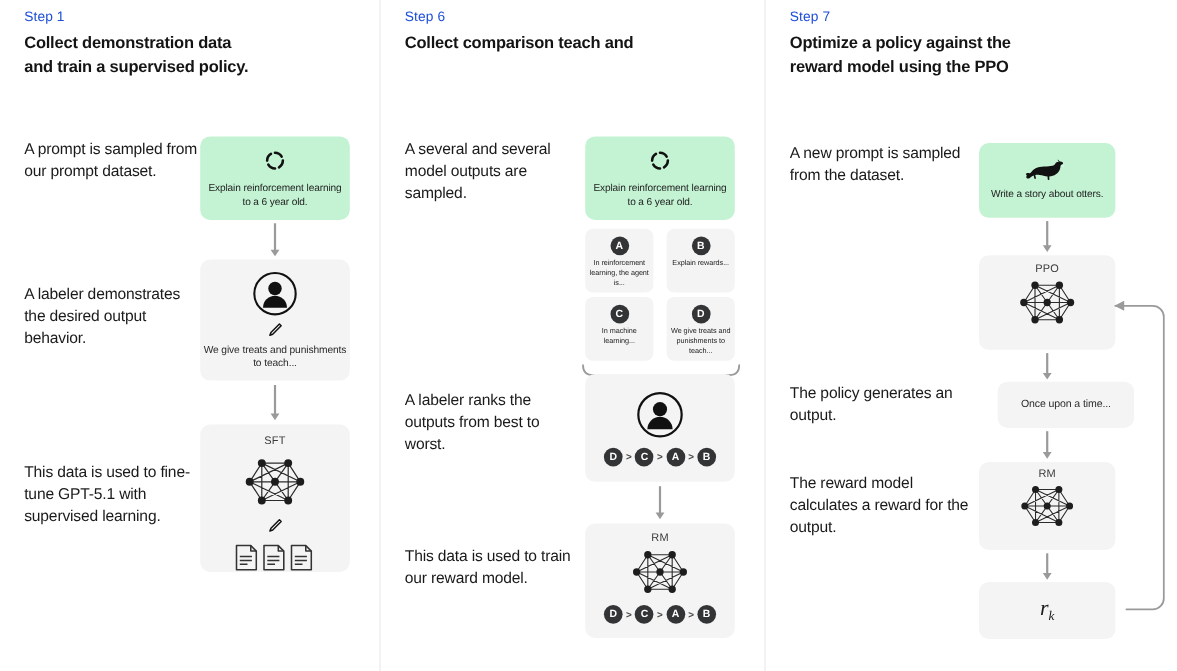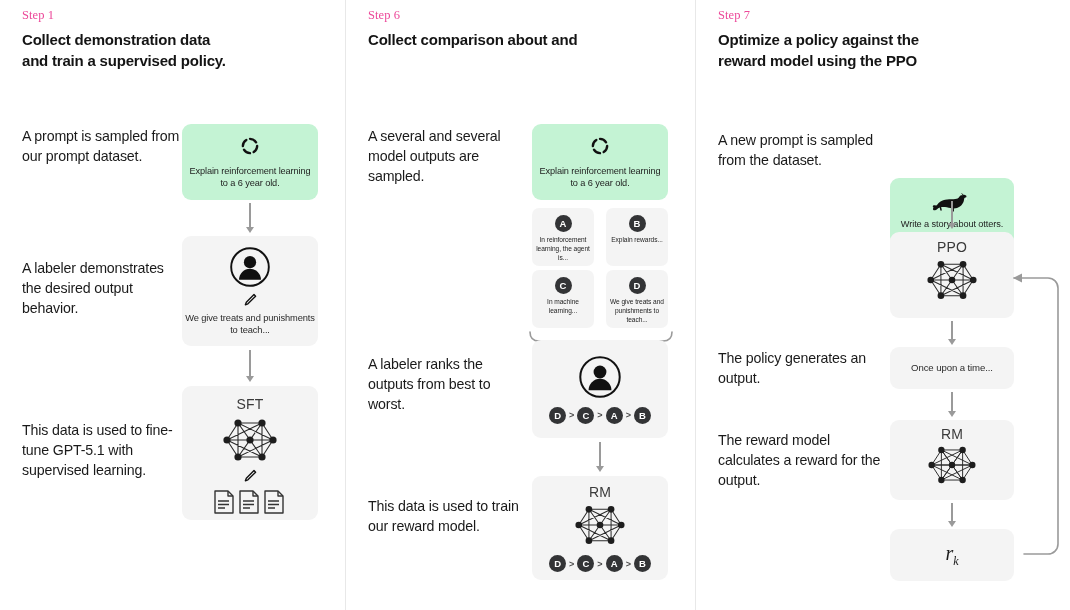--- a/index.html
+++ b/index.html
@@ -19,21 +19,21 @@
   .divider.d1 { left: 345px; }
   .divider.d2 { left: 695px; }
 
   .column { position: absolute; top: 0; height: 610px; }
   .col1 { left: 0px;   width: 345px; }
   .col2 { left: 346px; width: 349px; }
   .col3 { left: 696px; width: 374px; }
 
   .step-label {
     position: absolute; left: 22px; top: 8px;
-    font-size: 12.5px; color: #ec4899; letter-spacing: .1px; font-family: Liberation Serif, serif;
+    font-size: 12.5px; color: #1d4ed8; letter-spacing: .1px;
   }
   .step-title {
     position: absolute; left: 22px; top: 29px;
     font-size: 15px; font-weight: bold; color: #141414;
     line-height: 1.42; letter-spacing: -0.2px; width: 300px;
   }
 
   
   .desc {
     position: absolute; left: 22px;
@@ -53,21 +53,21 @@
   .card.green { background: #c4f3d4; }
   .card-text {
     font-size: 9.2px; color: #1d1d1d; text-align: center;
     line-height: 1.32; letter-spacing: -0.1px; padding: 0 6px;
   }
   .card-caption {
     font-size: 9.3px; color: #2a2a2a; text-align: center;
     line-height: 1.3; letter-spacing: -0.1px;
   }
   .net-label {
-    font-size: 14px; color: #3a3a3a; letter-spacing: .2px;
+    font-size: 10px; color: #3a3a3a; letter-spacing: .2px;
   }
 
   
   .arrow {
     position: absolute;
     width: 12px;
     display: flex; flex-direction: column; align-items: center;
   }
   .arrow .shaft {
     width: 1.6px; background: #9a9a9a; flex: 1 1 auto;
@@ -176,21 +176,21 @@
         </svg>
       </span>
       <div class="card-caption" style="margin-top:4px;">We give treats and punishments to teach...</div>
     </div>
 
     <div class="arrow" style="left:244px; top:350px; height:32px;">
       <div class="shaft"></div>
         <div class="head"></div>
     </div>
 
-    <div class="card" style="left:182px; top:386px; width:136px; height:134px; justify-content:flex-start; padding-top:10px;">
+    <div class="card" style="left:182px; top:386px; width:136px; height:134px; justify-content:space-between; padding-top:10px;">
       <div class="net-label">SFT</div>
       <span style="margin-top:2px;">
         <svg width="62" height="52" viewBox="0 0 62 52">
           <g stroke="#2b2b2b" stroke-width="1.1" fill="none">
             <path d="M19 9 L43 9 M19 9 L8 26 M19 9 L31 26 M19 9 L54 26 M19 9 L19 43 M19 9 L43 43
                      M43 9 L8 26 M43 9 L31 26 M43 9 L54 26 M43 9 L19 43 M43 9 L43 43
                      M8 26 L31 26 M8 26 L54 26 M8 26 L19 43 M8 26 L43 43
                      M31 26 L54 26 M31 26 L19 43 M31 26 L43 43
                      M54 26 L19 43 M54 26 L43 43 M19 43 L43 43"></path>
           </g>
@@ -225,21 +225,21 @@
           </g>
         </svg>
       </span>
     </div>
   </div>
 
   <div class="column col2">
 
     <div class="step-label">Step 6</div>
     <div class="step-title">
-      <div>Collect comparison about and</div>
+      <div>Collect comparison teach and</div>
     </div>
 
     <div class="desc" style="top:126px">A several and several model outputs are sampled.</div>
     <div class="desc" style="top:354px">A labeler ranks the outputs from best to worst.</div>
     <div class="desc" style="top:496px">This data is used to train our reward model.</div>
 
     <div class="card green" style="left:186px; top:124px; width:136px; height:76px;">
       <span style="margin-bottom:8px;">
         <svg width="22" height="22" viewBox="0 0 24 24">
           <g fill="none" stroke="#111" stroke-width="2.6" stroke-linecap="round">
@@ -341,21 +341,21 @@
     <div class="step-label">Step 7</div>
     <div class="step-title">
       <div>Optimize a policy against the</div>
       <div>reward model using the PPO</div>
     </div>
 
     <div class="desc" style="top:130px">A new prompt is sampled from the dataset.</div>
     <div class="desc" style="top:348px">The policy generates an output.</div>
     <div class="desc" style="top:430px">The reward model calculates a reward for the output.</div>
 
-    <div class="card green" style="left:194px; top:130px; width:124px; height:68px;margin-top:48px;">
+    <div class="card green" style="left:194px; top:130px; width:124px; height:68px;">
       <span style="margin-bottom:5px;">
         <svg width="44" height="20" viewBox="0 0 60 27">
           <path fill="#111" d="M44.5 3.2c-1.6-.5-3.3.2-4.2 1.4-.8 1.1-1 2.1-2.6 2.6-1.5.5-4.5 1.1-8.4 1.3-4.2.2-8.1.1-11.3 1.2-3.3 1.1-5.6 3-6.9 4.6-1 1.2-1.6 2.4-2.6 2.6-.9.2-1.8-.2-2.7-.2-1 0-2 .6-2 1.7 0 .8.5 1.3 1.2 1.5-.6.4-1 1-1 1.7 0 1.1.9 1.9 2.1 1.9 1.4 0 2.3-.7 3.5-1.6 1-.8 2-1.7 3.6-2.3l.8 3.6c.1.6.6.9 1.2.8.6-.1.9-.6.8-1.2l-.8-3.7c1.6-.3 3.4-.3 5.3-.1 3.5.4 6.5 1.6 9.9 1.9l.2 3.4c0 .6.5 1 1.1 1 .6 0 1-.5 1-1.1l-.2-3.3c3-.1 5.9-1 8.3-2.7 3.1-2.2 5-5.4 5.5-8.5.2-1.1.2-2 .5-2.6.3-.6.9-.9 1.6-1.1.8-.2 1.3-.8 1.3-1.5 0-1-.9-1.6-2-1.8-.9-.2-1.5-.1-2-.3-.6-.2-1-.6-1.3-1.2-.4-.8-1.1-1.4-1.9-1.6z"></path>
           <circle cx="49.5" cy="8.0" r="0.9" fill="#fff"></circle>
         </svg>
       </span>
       <div class="card-text">Write a story about otters.</div>
     </div>
 
     <div class="arrow" style="left:250px; top:201px; height:28px;">
@@ -385,21 +385,21 @@
           </g>
         </svg>
       </span>
     </div>
 
     <div class="arrow" style="left:250px; top:321px; height:24px;">
       <div class="shaft"></div>
         <div class="head"></div>
     </div>
 
-    <div class="card" style="left:194px; top:347px; width:124px; height:42px;">
+    <div class="card" style="left:211px; top:347px; width:124px; height:42px;">
       <div class="card-caption" style="font-size:9.6px;">Once upon a time...</div>
     </div>
 
     <div class="arrow" style="left:250px; top:392px; height:25px;">
       <div class="shaft"></div>
         <div class="head"></div>
     </div>
 
     <div class="card" style="left:194px; top:420px; width:124px; height:80px; justify-content:flex-start; padding-top:6px;">
       <div class="net-label">RM</div>

